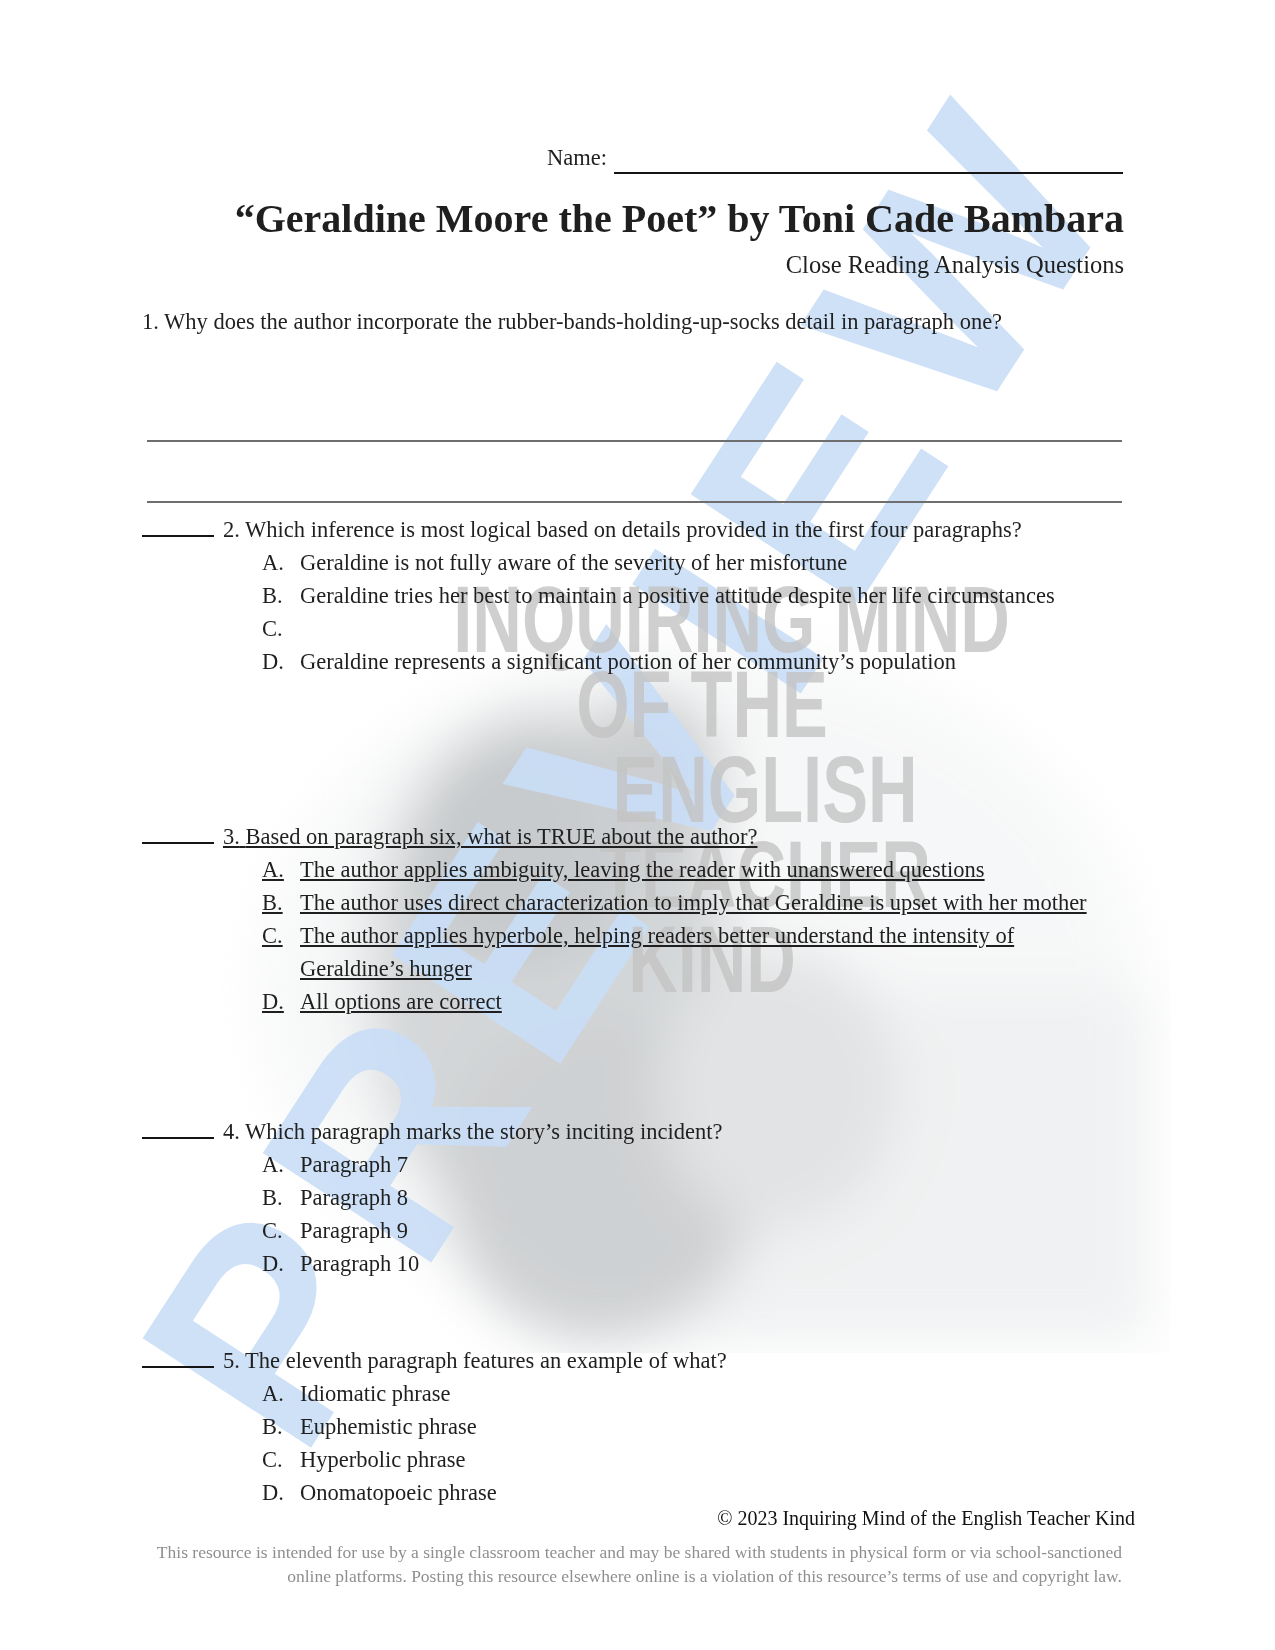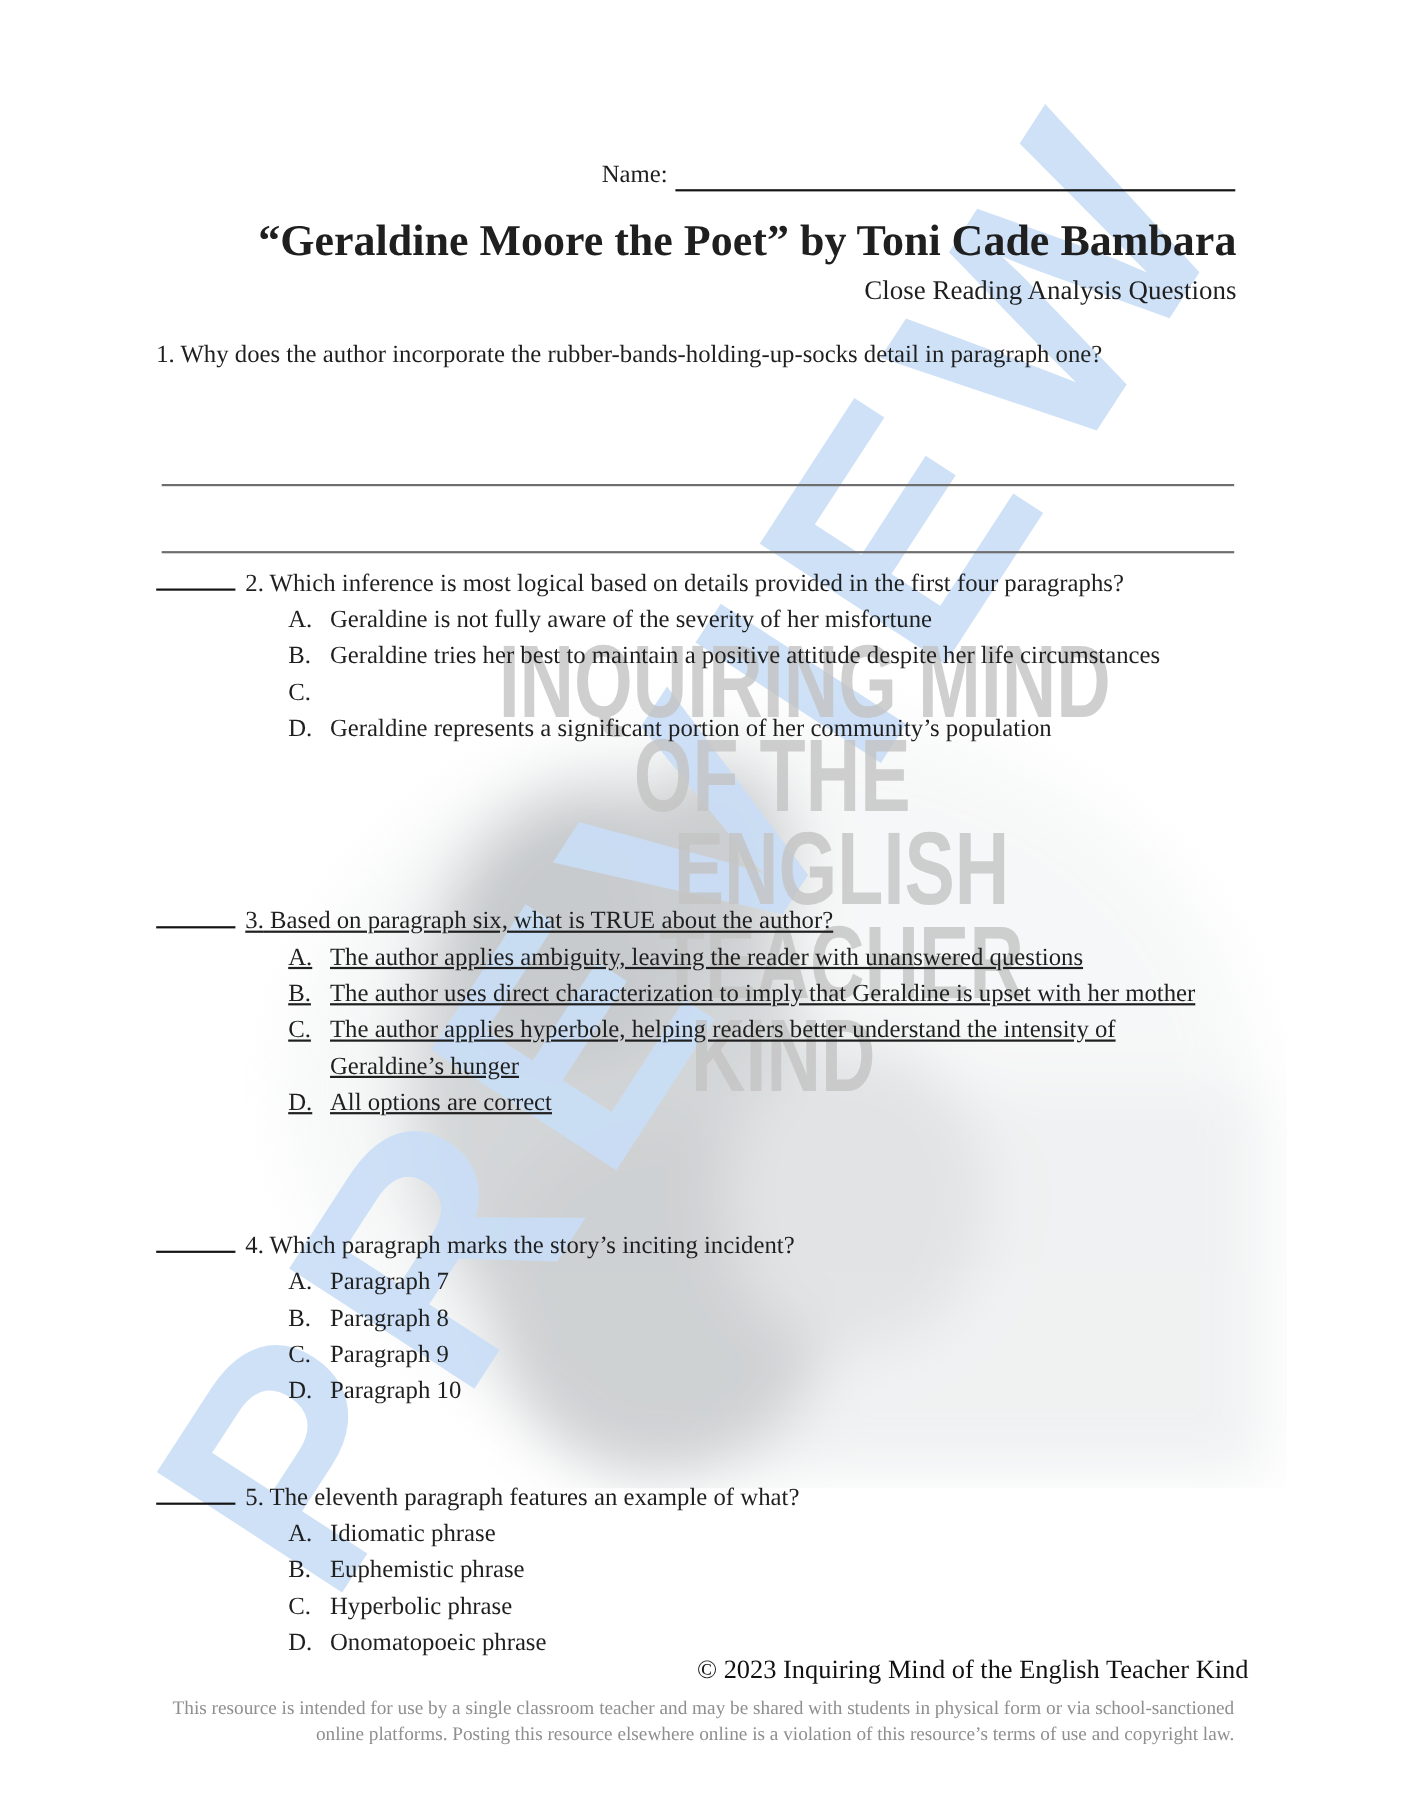--- a/index.html
+++ b/index.html
@@ -42,21 +42,21 @@
   #q5{top:1344px;}
   .blank{display:inline-block;width:72px;height:17px;border-bottom:2.5px solid #141414;margin-right:9px;}
   .opts{margin-left:120px;}
   .opt{display:flex;align-items:flex-start;}
   .opt .letter{flex:0 0 38px;}
   .opt .otext{max-width:805px;}
   .wline{position:absolute;left:147px;width:975px;height:0;border-top:2px solid #6e6e6e;}
   #wline1{top:440px;}
   #wline2{top:501px;}
   
-  #footer-copyright{position:absolute;right:140px;top:1505px;font-size:24px;line-height:26px;color:#111;}
+  #footer-copyright{position:absolute;right:140px;top:1505px;font-size:20px;line-height:26px;color:#111;}
   #footer-disclaimer{position:absolute;left:129px;top:1541px;width:993px;text-align:right;
     font-size:17.5px;line-height:23.5px;color:#8f8f8f;}
 </style>
 </head>
 <body>
 
 <svg id="dog-photo" class="abs" viewBox="0 0 950 745" xmlns="http://www.w3.org/2000/svg">
   <defs>
     <filter id="soft" x="-40%" y="-40%" width="180%" height="180%">
       <feGaussianBlur stdDeviation="26"></feGaussianBlur>

